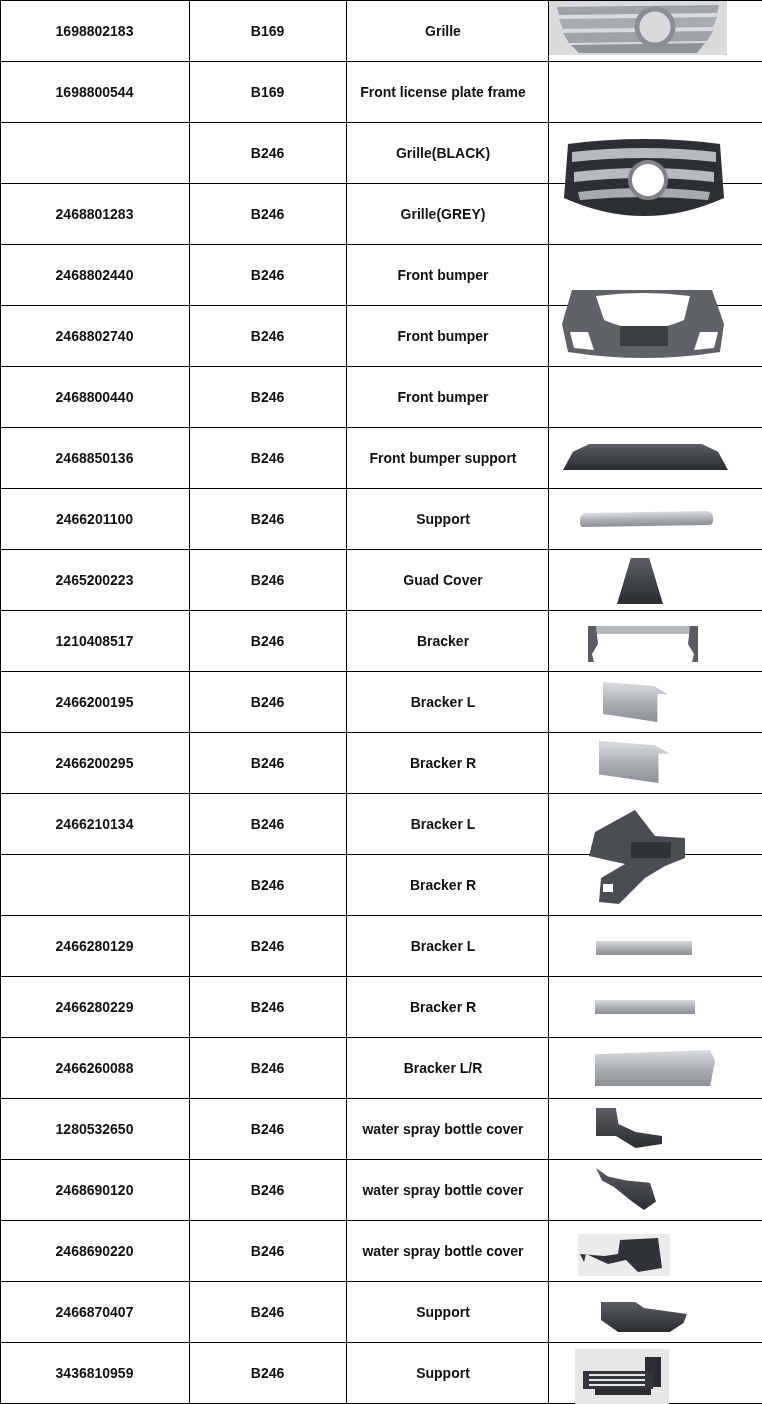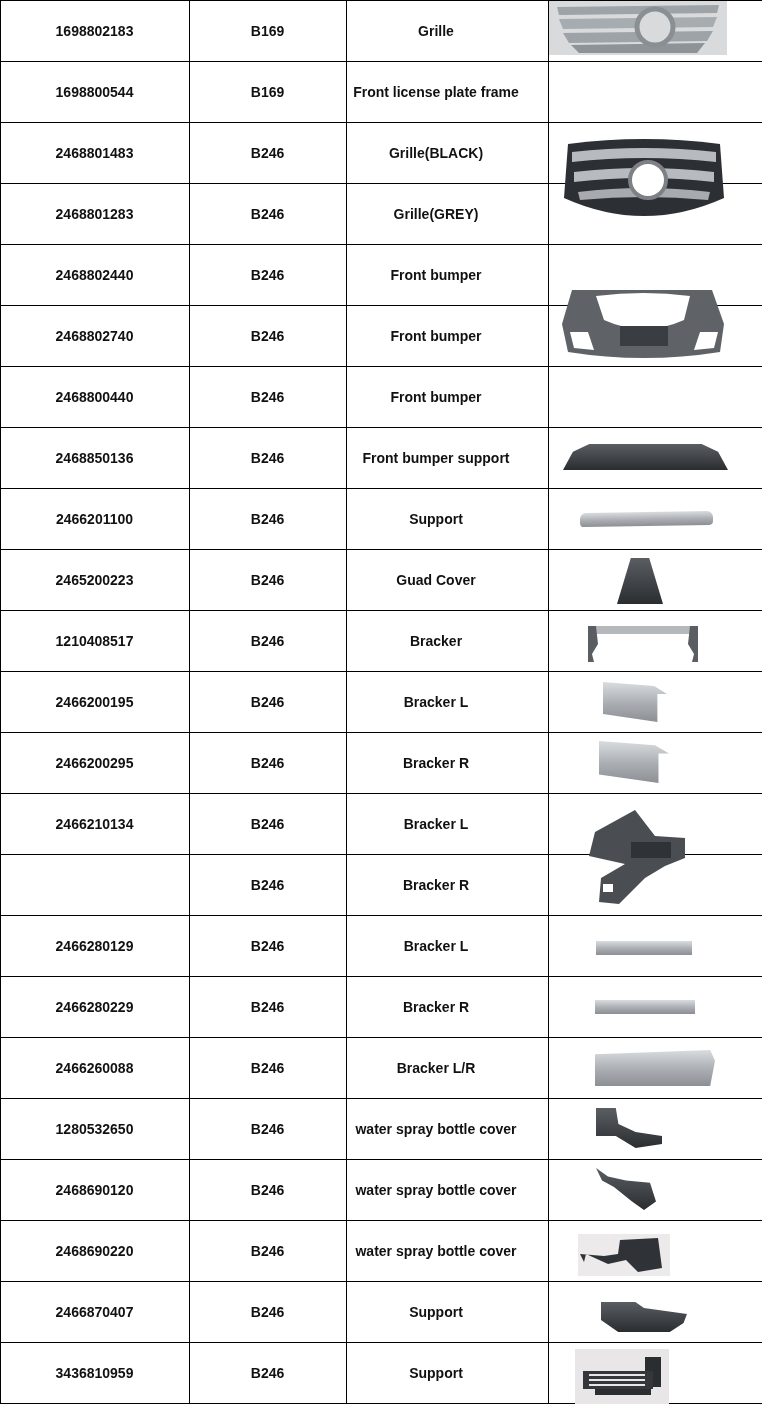--- a/index.html
+++ b/index.html
@@ -5,21 +5,21 @@
   html, body { margin:0; padding:0; background:#ffffff; }
   body { width:762px; height:1404px; overflow:hidden; position:relative;
          font-family:"Liberation Sans", "DejaVu Sans", sans-serif; }
   .tbl { position:absolute; left:0; top:0; width:762px; height:1404px; }
   .row { position:absolute; left:0; width:762px; height:61px; }
   .cell { position:absolute; top:0; height:61px; display:flex; align-items:center;
           justify-content:center; font-size:14px; font-weight:bold; color:#111;
           box-sizing:border-box; white-space:nowrap; }
   .c0 { left:0; width:189px; }
   .c1 { left:189px; width:157px; }
-  .c2 { left:335px; width:202px; }
+  .c2 { left:342px; width:202px; }
   .hline { position:absolute; left:0; width:762px; height:1px; background:#000; }
   .vline { position:absolute; top:0; width:1px; height:1404px; background:#000; }
   .img { position:absolute; }
   .metal { background:linear-gradient(180deg,#d9dcdf,#a9adb1 55%,#8c9095); }
   .dark { background:linear-gradient(180deg,#5a5e63,#2a2d30); }
 </style>
 </head>
 <body>
 
 <div class="tbl">
@@ -28,21 +28,20 @@
     <div class="cell c0">1698802183</div>
     <div class="cell c1">B169</div>
     <div class="cell c2">Grille</div>
   </div>
   <div class="row" style="top:61px">
     <div class="cell c0">1698800544</div>
     <div class="cell c1">B169</div>
     <div class="cell c2">Front license plate frame</div>
   </div>
   <div class="row" style="top:122px">
-    <div class="cell c0">2468801483</div>
     <div class="cell c1">B246</div>
     <div class="cell c2">Grille(BLACK)</div>
   </div>
   <div class="row" style="top:183px">
     <div class="cell c0">2468801283</div>
     <div class="cell c1">B246</div>
     <div class="cell c2">Grille(GREY)</div>
   </div>
   <div class="row" style="top:244px">
     <div class="cell c0">2468802440</div>

